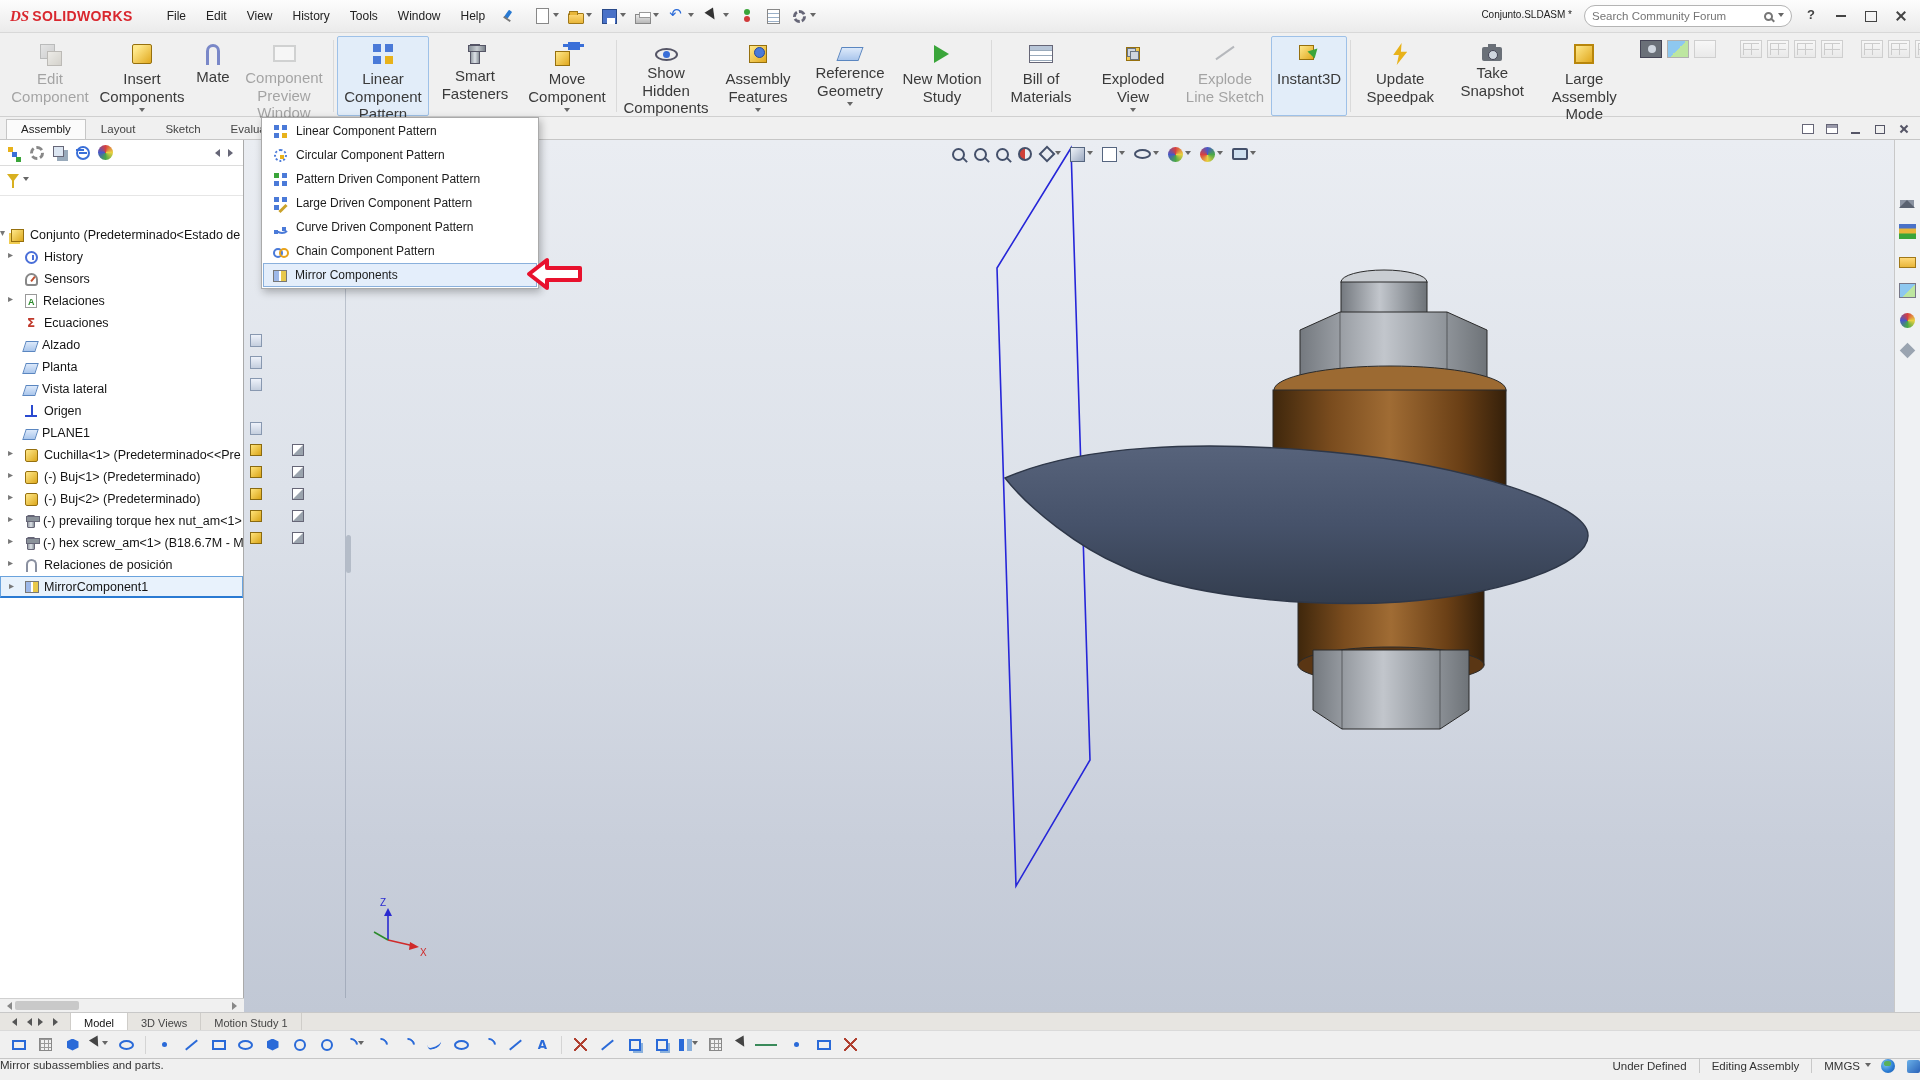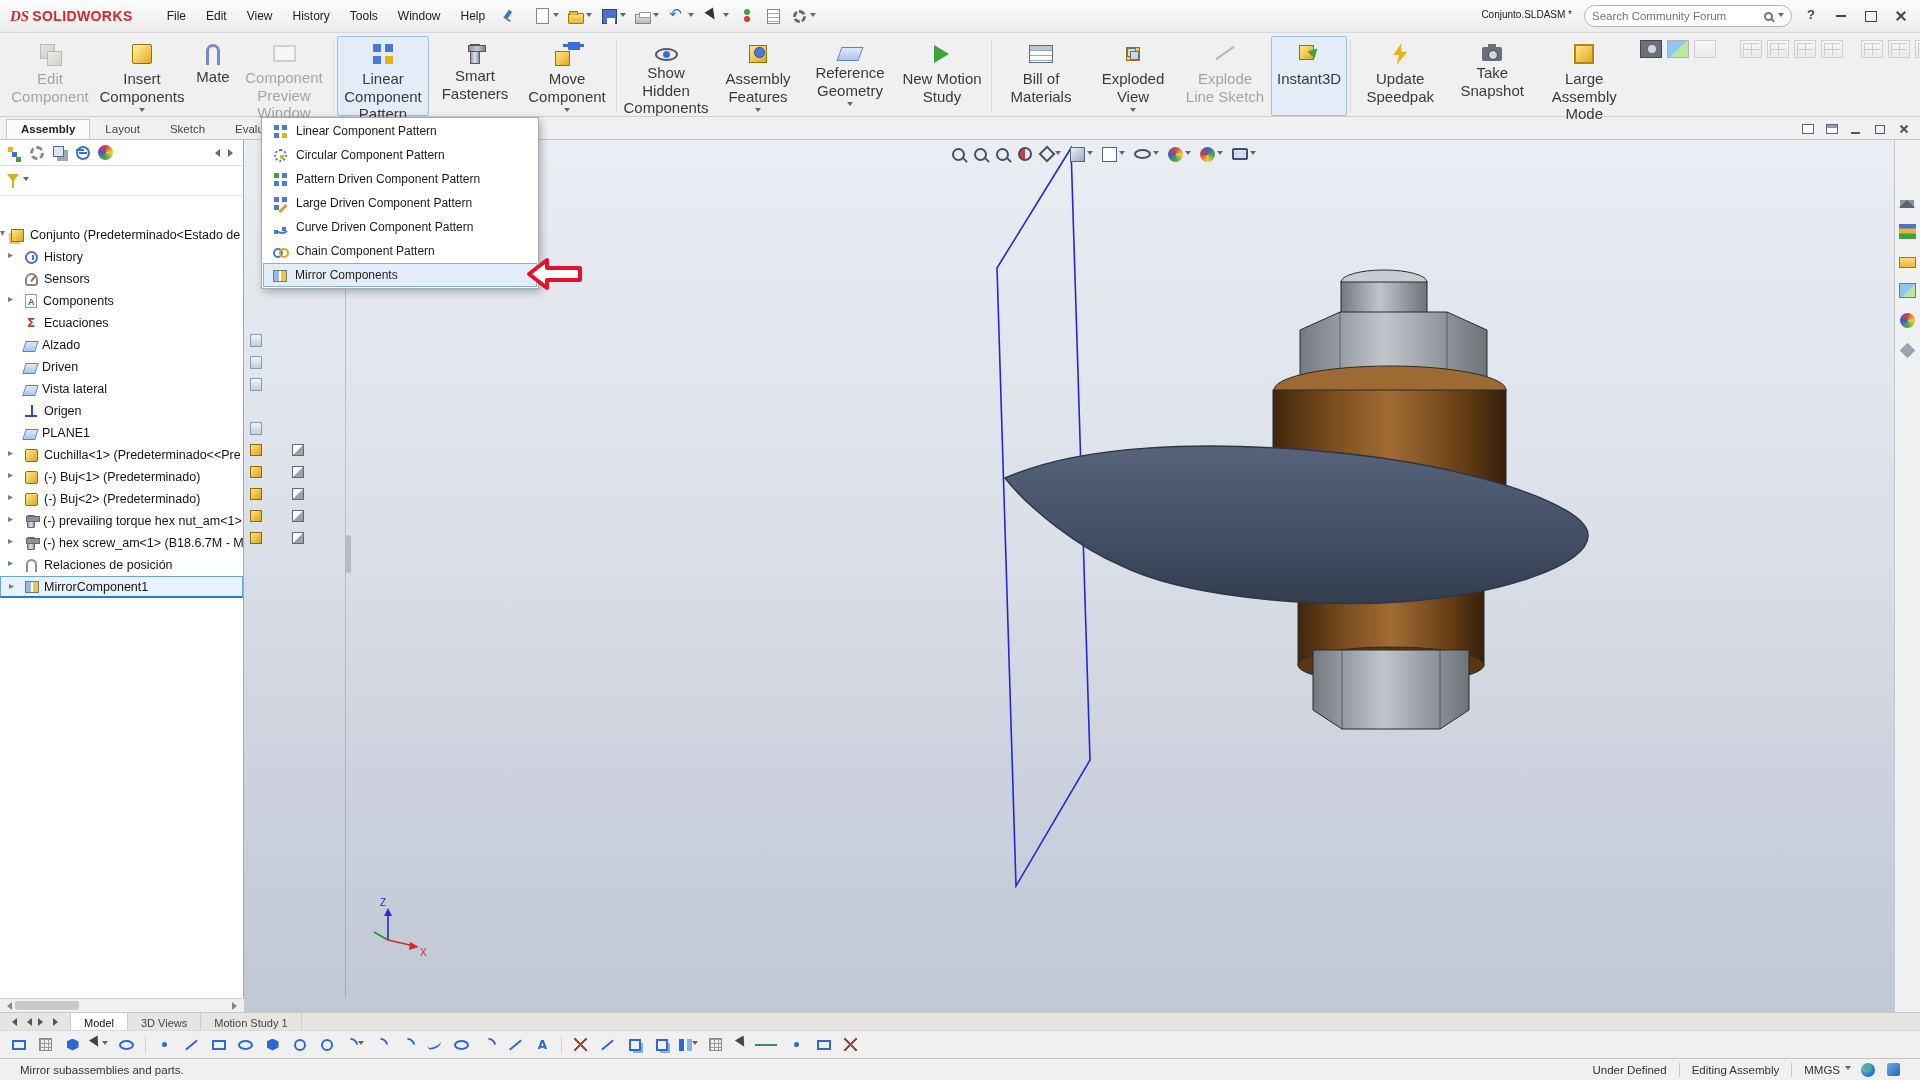--- a/index.html
+++ b/index.html
@@ -83,21 +83,21 @@
 .ribbon-right{margin-left:auto;display:flex;align-items:flex-start;gap:5px;padding:4px 10px 0}
 .gic{width:22px;height:18px;border:1px solid #b0b0b0;background:linear-gradient(#fff,#e4e4e4);position:relative}
 .gic.split::after{content:"";position:absolute;inset:2px;background-image:linear-gradient(#aaa 1px,transparent 1px),linear-gradient(90deg,#aaa 1px,transparent 1px);background-size:8px 6px}
 .gic.dim{opacity:.5}
 .gic.cam{background:#6a7078;border-color:#445}
 .gic.cam::after{content:"";position:absolute;left:7px;top:4px;width:8px;height:8px;border-radius:50%;background:#cfd6df}
 .gic.pic{background:linear-gradient(135deg,#8ec8f0 50%,#bde6a0 50%)}
 
 .tabbar{position:absolute;left:0;top:117px;width:1920px;height:23px;background:#f0f0f0;border-bottom:1px solid #c6c6c6;display:flex;align-items:flex-end;padding-left:6px;z-index:14}
 .ctab{padding:3px 14px 4px;font-size:11.5px;color:#444;border:1px solid transparent;border-bottom:none}
-.ctab.active{background:#fbfbfb;border-color:#c6c6c6;font-weight:bold;color:#222}
+.ctab.active{background:#fbfbfb;border-color:#c6c6c6;font-weight:normal;color:#222}
 .tab-controls{margin-left:auto;display:flex;gap:12px;padding:0 10px 5px;align-items:center}
 .tc{width:12px;height:10px;position:relative;display:inline-block}
 .tc-k{border:1px solid #667;background:#fff}
 .tc-f{border:1px solid #667;background:linear-gradient(#99a 3px,#fff 3px)}
 .tc-min::after{content:"";position:absolute;left:1px;bottom:0;width:9px;height:2px;background:#556}
 .tc-res::after{content:"";position:absolute;left:1px;top:1px;width:8px;height:7px;border:1px solid #556}
 .tc-x::before,.tc-x::after{content:"";position:absolute;left:1px;top:4px;width:10px;height:2px;background:#556}
 .tc-x::before{transform:rotate(45deg)}.tc-x::after{transform:rotate(-45deg)}
 
 .main{position:absolute;left:0;top:140px;width:1920px;height:872px}
@@ -217,21 +217,21 @@
 .s-hex{width:12px;height:12px;background:#2a6ad8;clip-path:polygon(50% 0,100% 25%,100% 75%,50% 100%,0 75%,0 25%)}
 .s-mirv{width:13px;height:12px;background:linear-gradient(90deg,#2a6ad8 42%,transparent 42% 58%,#8ab0dc 58%)}
 .s-grid{width:13px;height:13px;border:1px solid #888;background-image:linear-gradient(#999 1px,transparent 1px),linear-gradient(90deg,#999 1px,transparent 1px);background-size:4px 4px}
 .s-x{width:13px;height:13px;background:linear-gradient(45deg,transparent 44%,#b04030 44% 56%,transparent 56%),linear-gradient(-45deg,transparent 44%,#b04030 44% 56%,transparent 56%)}
 .s-a::after{content:"A";font:bold 12px "DejaVu Sans",sans-serif;color:#2a6ad8}
 .s-dim{width:15px;height:2px;background:#3a8a5a;box-shadow:-7px 0 0 -0px #3a8a5a}
 .s-ell{width:15px;height:10px;border:2px solid #2a6ad8;border-radius:50%}
 .s-spl{width:15px;height:9px;border-bottom:2px solid #2a6ad8;border-radius:0 0 90% 30%/0 0 100% 70%;transform:rotate(-12deg)}
 .s-off{width:12px;height:12px;border:2px solid #2a6ad8;box-shadow:3px 3px 0 -1px #8ab0dc}
 
-.statusbar{position:absolute;left:0;top:1058px;width:1920px;height:22px;background:#f0f0f0;border-top:1px solid #c6c6c6;display:flex;align-items:center;padding:0 20px;font-size:11.5px;color:#333;z-index:10}
+.statusbar{position:absolute;left:0;top:1058px;width:1920px;height:22px;background:#f0f0f0;border-top:1px solid #c6c6c6;display:flex;align-items:flex-start;padding:0 0;font-size:11.5px;color:#333;z-index:10}
 .sb-right{margin-left:auto;display:flex;align-items:center}
 .sb-sep{width:1px;height:14px;background:#c8c8c8;margin:0 12px}
 .sb-globe{width:14px;height:14px;border-radius:50%;background:radial-gradient(circle at 35% 35%,#7ec8f0,#2a7ad2 60%,#1a5aa8);position:relative;margin-left:10px}
 .sb-globe::after{content:"";position:absolute;left:3px;top:2px;width:7px;height:5px;background:#5ab05a;border-radius:40%}
 .sb-res{width:13px;height:13px;background:linear-gradient(135deg,#6ab0e8,#2a62b8);border-radius:2px;margin-left:12px}
 </style>
 </head>
 <body>
 
 <div class="app">
@@ -573,33 +573,33 @@
             <i class="ti ti-hist"></i>
             <span class="tlab">History</span>
           </div>
         <div class="trow">
             <i class="ti ti-sens"></i>
             <span class="tlab">Sensors</span>
           </div>
         <div class="trow">
             <span class="exp"></span>
             <i class="ti ti-ann"></i>
-            <span class="tlab">Components</span>
+            <span class="tlab">Relaciones</span>
           </div>
         <div class="trow">
             <i class="ti ti-eq"></i>
             <span class="tlab">Ecuaciones</span>
           </div>
         <div class="trow">
             <i class="ti ti-plane"></i>
             <span class="tlab">Alzado</span>
           </div>
         <div class="trow">
             <i class="ti ti-plane"></i>
-            <span class="tlab">Driven</span>
+            <span class="tlab">Planta</span>
           </div>
         <div class="trow">
             <i class="ti ti-plane"></i>
             <span class="tlab">Vista lateral</span>
           </div>
         <div class="trow">
             <i class="ti ti-orig"></i>
             <span class="tlab">Origen</span>
           </div>
         <div class="trow">

